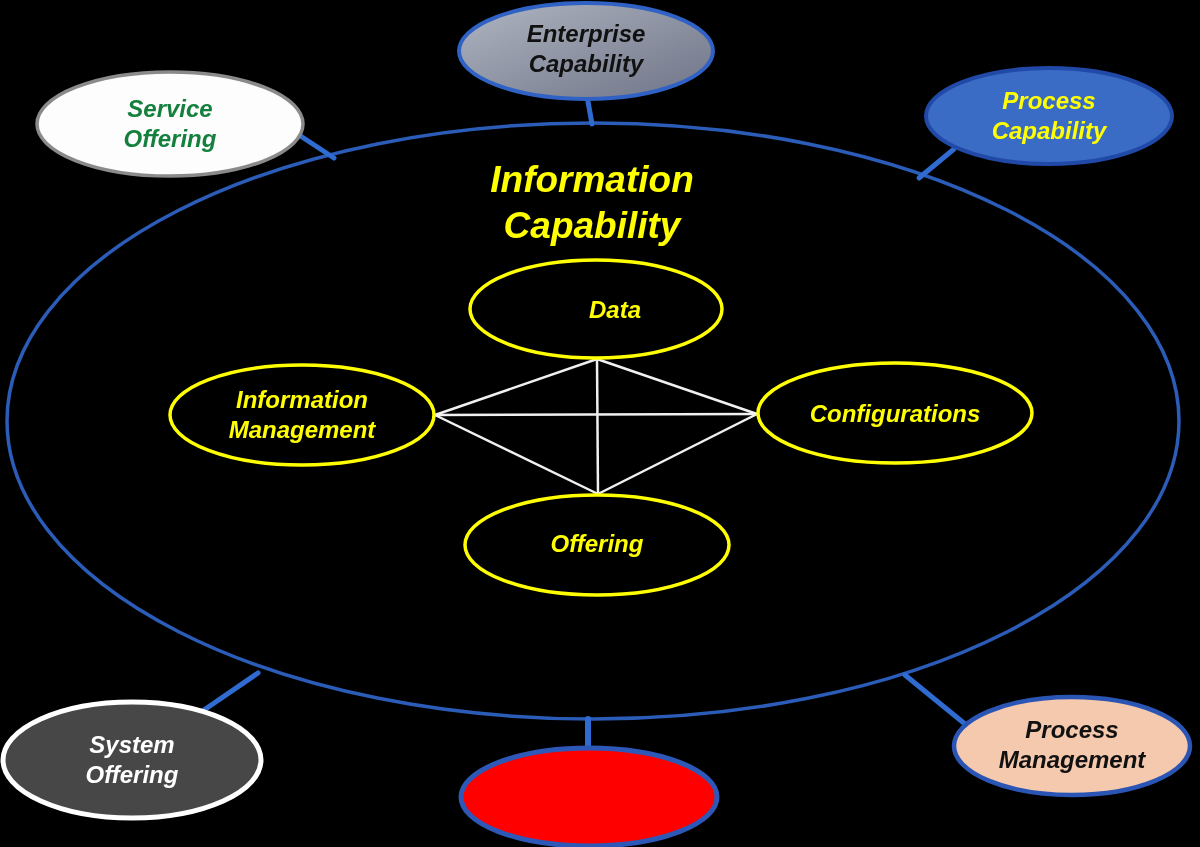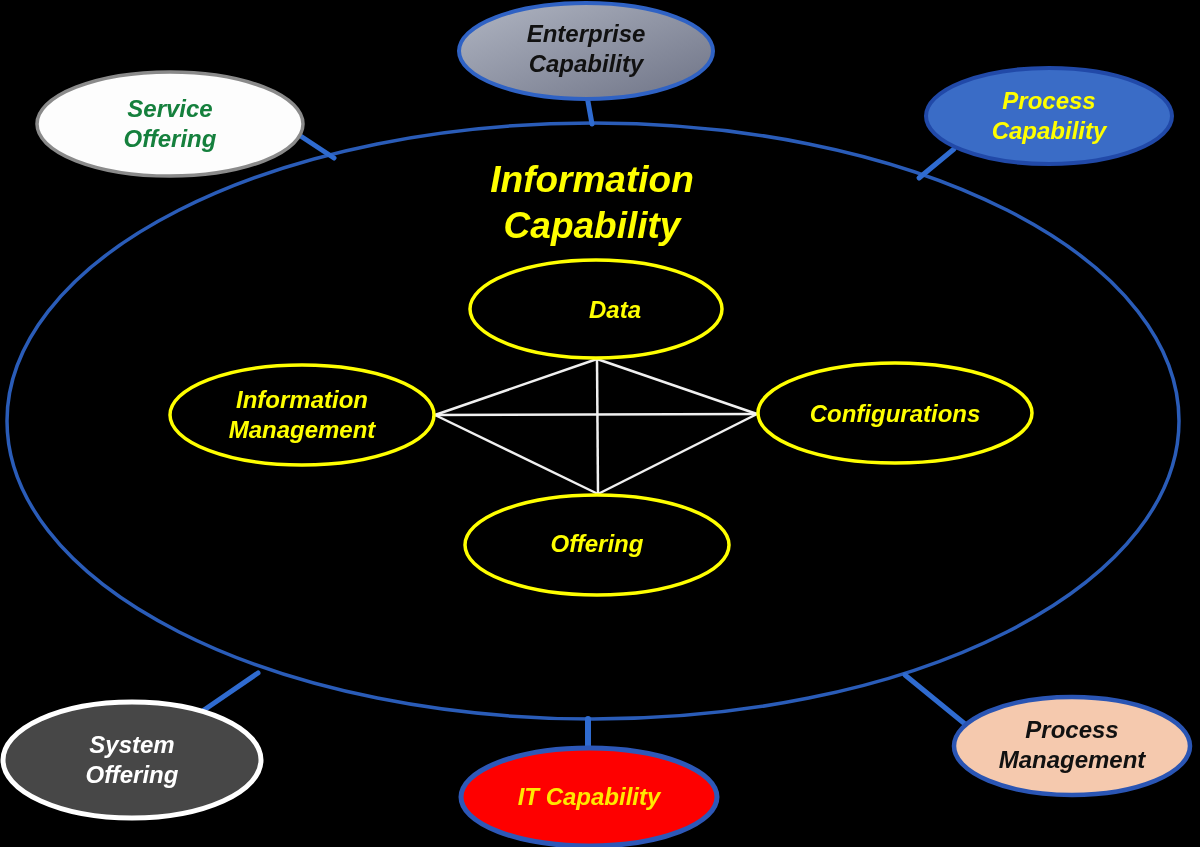--- a/index.html
+++ b/index.html
@@ -81,21 +81,20 @@
 Capability</div>
 
   <div class="lbl t-black" style="left:586px; top:49px;">Enterprise
 Capability</div>
   <div class="lbl t-gray" style="left:170px; top:124px;">Service
 Offering</div>
   <div class="lbl t-yellow" style="left:1049px; top:116px;">Process
 Capability</div>
   <div class="lbl t-white" style="left:132px; top:760px;">System
 Offering</div>
-  <div class="lbl t-ityellow" style="left:589px; top:797px;">IT Capability</div>
   <div class="lbl t-black" style="left:1072px; top:745px;">Process
 Management</div>
 
   <div class="lbl t-yellow" style="left:596px; top:310px;margin-left:19px;">Data</div>
   <div class="lbl t-yellow" style="left:302px; top:415px;">Information
 Management</div>
   <div class="lbl t-yellow" style="left:895px; top:414px;">Configurations</div>
   <div class="lbl t-yellow" style="left:597px; top:544px;">Offering</div>
 
 </div>

